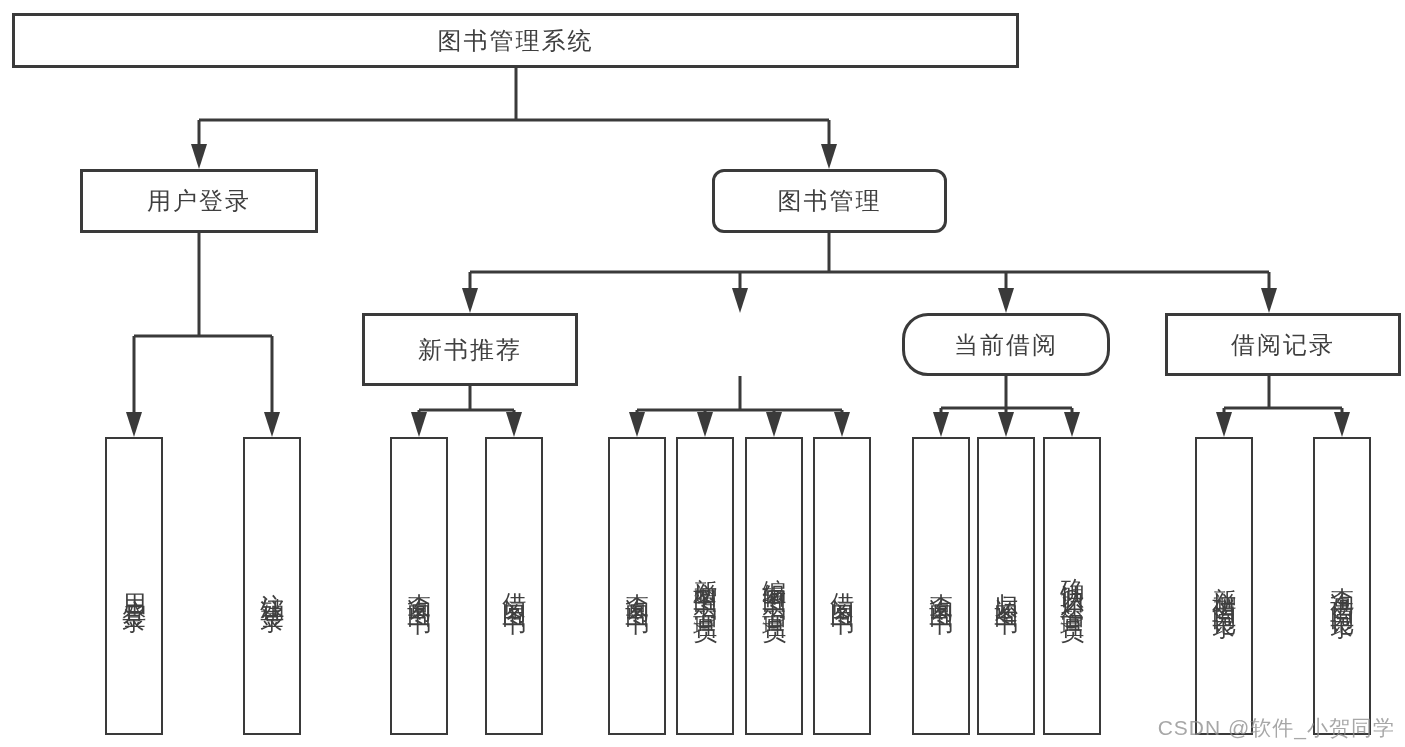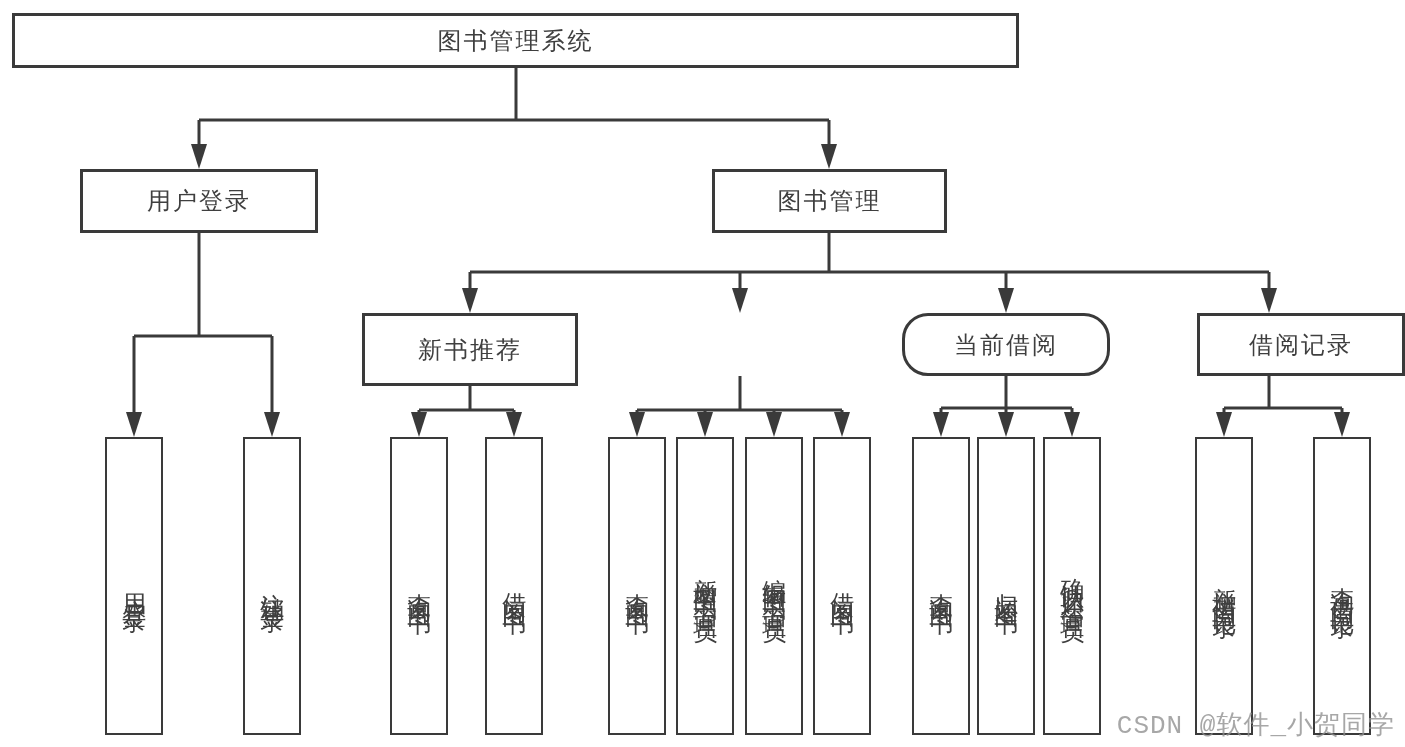--- a/index.html
+++ b/index.html
@@ -42,43 +42,42 @@
     writing-mode: vertical-rl;
     text-orientation: mixed;
     font-size: 24px;
     line-height: 1.1;
     letter-spacing: 6px;
     white-space: nowrap;
   }
   
   .n-root   { left: 12px;   top: 13px;  width: 1007px; height: 55px; }
   .n-l2a    { left: 80px;   top: 169px; width: 238px;  height: 64px; }
-  .n-l2b    { left: 712px;  top: 169px; width: 235px;  height: 64px; }
+  .n-l2b    { left: 712px;  top: 169px; width: 235px;  height: 64px; border-radius: 12px; }
   .n-l3a    { left: 362px;  top: 313px; width: 216px;  height: 73px; }
   .n-l3b    { left: 632px;  top: 313px; width: 216px;  height: 63px; }
   .n-l3c    { left: 902px;  top: 313px; width: 208px;  height: 63px; border-radius: 26px; }
-  .n-l3d    { left: 1165px; top: 313px; width: 208px;  height: 63px; margin-left: 32px; }
+  .n-l3d    { left: 1165px; top: 313px; width: 236px;  height: 63px; }
   .n-a1 { left: 105px; }  .n-a2 { left: 243px; }
   .n-b1 { left: 390px; }  .n-b2 { left: 485px; }
   .n-c1 { left: 608px; }  .n-c2 { left: 676px; }
   .n-c3 { left: 745px; }  .n-c4 { left: 813px; }
   .n-d1 { left: 912px; }  .n-d2 { left: 977px; }
   .n-d3 { left: 1043px; }
   .n-e1 { left: 1195px; } .n-e2 { left: 1313px; }
   .watermark {
     position: absolute;
     right: 10px;
     bottom: 5px;
-    font-size: 26px;
+    font-size: 21px;
     color: #8f8f8f;
     opacity: 0.78;
     letter-spacing: 1px;
     z-index: 5;
     white-space: nowrap;
-    font-family: Liberation Mono, monospace;
   }
 </style>
 </head>
 <body>
 
 <div class="canvas">
 
   <svg class="connectors" viewBox="0 0 1405 747" xmlns="http://www.w3.org/2000/svg">
     <g stroke="#3a3a3a" stroke-width="3" fill="none">
       <path d="M516 68 V120 M199 120 H829 M199 120 V149 M829 120 V149"></path>

